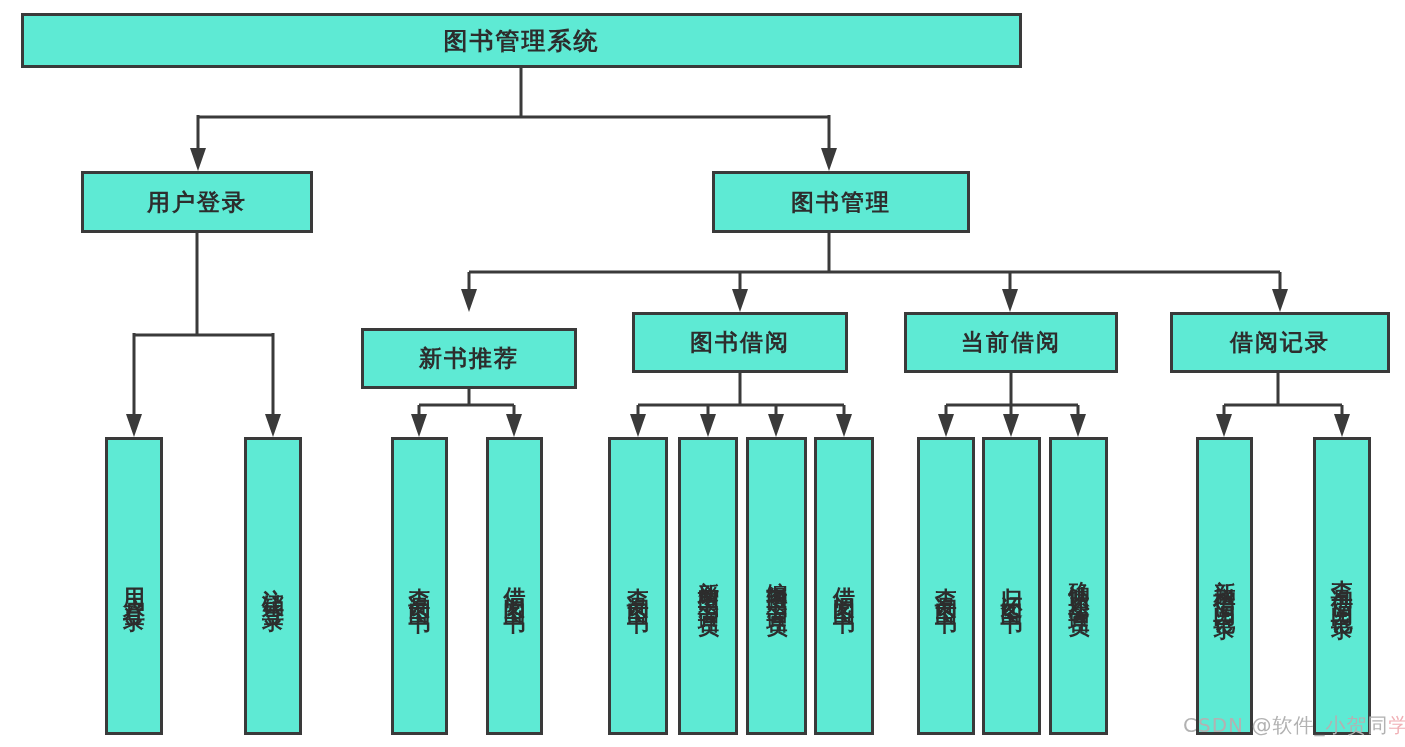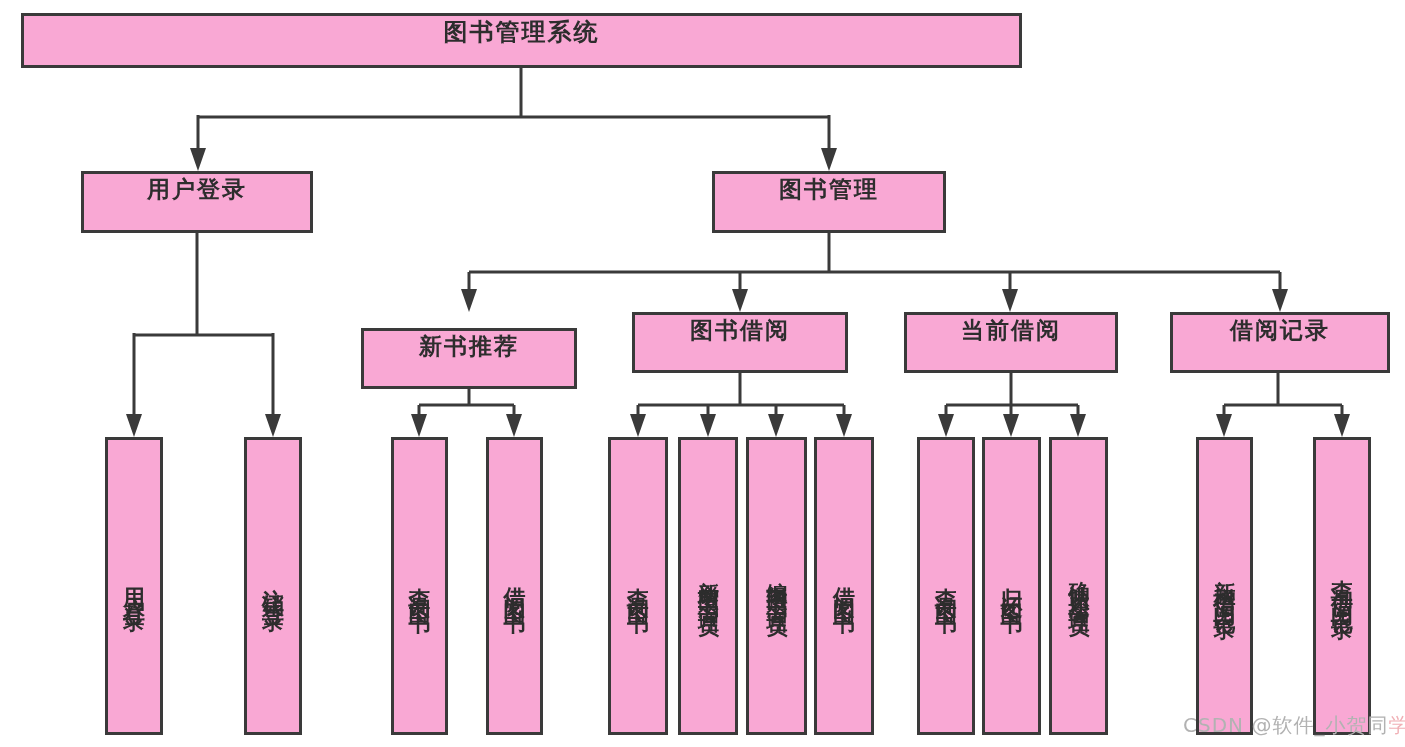--- a/index.html
+++ b/index.html
@@ -2,23 +2,23 @@
 <html><head>
 <meta charset="utf-8">
 <style>
   html,body{margin:0;padding:0;background:#ffffff;}
   .stage{
     position:relative;width:1405px;height:747px;background:#ffffff;
     font-family:"DejaVu Sans","Liberation Sans",sans-serif;overflow:hidden;
   }
   .connectors{position:absolute;left:0;top:0;z-index:0;}
   .box{
-    position:absolute;box-sizing:border-box;background:#f9a8d4;
+    position:absolute;box-sizing:border-box;background:#5eead4;
     border:3px solid #3a3a3a;color:#2d2d2d;z-index:1;
-    display:flex;justify-content:center;text-align:center;
+    display:flex;align-items:center;justify-content:center;text-align:center;
   }
   .hbox{font-size:23px;font-weight:600;letter-spacing:2px;}
   .rootbox{font-size:24px;}
   .vbox{font-size:22px;font-weight:600;}
   .vbox .vtext{
     writing-mode:vertical-rl;text-orientation:mixed;
     letter-spacing:8px;line-height:1;
   }
   .vbox--long .vtext{font-size:21px;letter-spacing:5px;}
   .watermark{
@@ -66,21 +66,21 @@
     </g>
   </svg>
 
   <div class="box hbox rootbox" style="left:21px;top:13px;width:1001px;height:55px;">
     <span>图书管理系统</span>
   </div>
 
   <div class="box hbox" style="left:81px;top:171px;width:232px;height:62px;">
     <span>用户登录</span>
   </div>
-  <div class="box hbox" style="left:712px;top:171px;width:234px;height:62px;">
+  <div class="box hbox" style="left:712px;top:171px;width:258px;height:62px;">
     <span>图书管理</span>
   </div>
 
   <div class="box hbox" style="left:361px;top:328px;width:216px;height:61px;">
     <span>新书推荐</span>
   </div>
   <div class="box hbox" style="left:632px;top:312px;width:216px;height:61px;">
     <span>图书借阅</span>
   </div>
   <div class="box hbox" style="left:904px;top:312px;width:214px;height:61px;">

